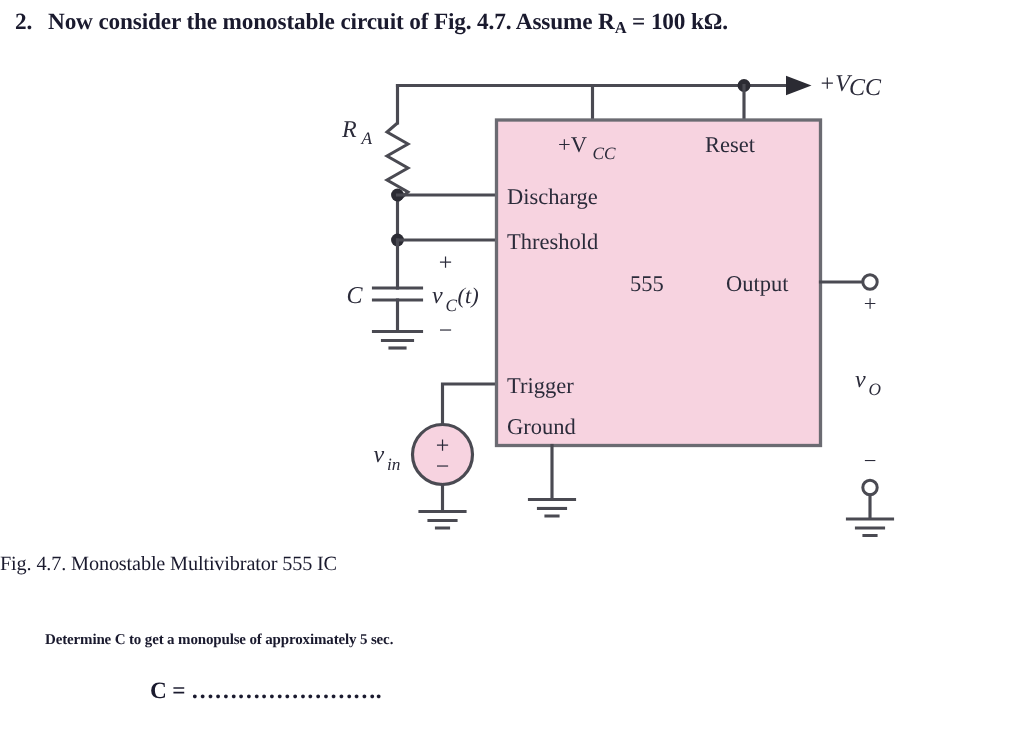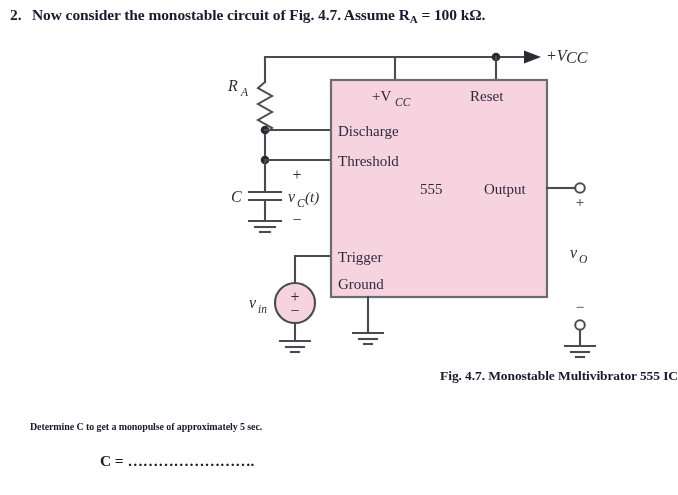--- a/index.html
+++ b/index.html
@@ -42,23 +42,23 @@
     left: 0;
     top: 35px;
     width: 678px;
     height: 330px;
   }
   .caption {
     position: absolute;
     left: 0;
     top: 368px;
     width: 678px;
-    text-align: right;
+    text-align: left;
     font-size: 13.5px;
-    font-weight: bold;
+    font-weight: normal;
     letter-spacing: -0.1px;
   }
   .determine {
     position: absolute;
     left: 30px;
     top: 421px;
     font-size: 10px;
     font-weight: bold;
     letter-spacing: -0.1px;
     white-space: nowrap;

